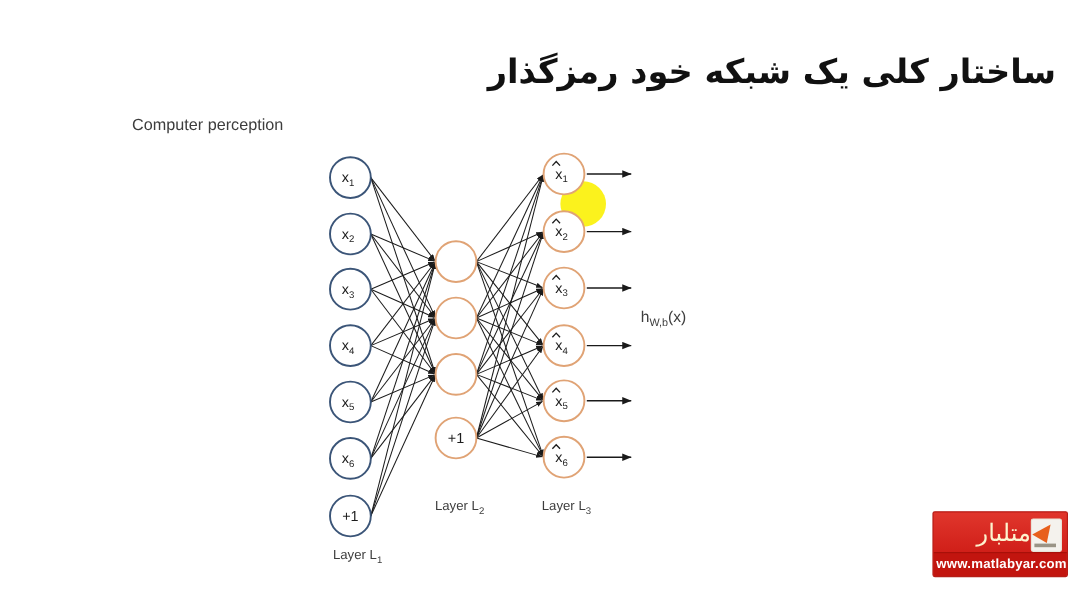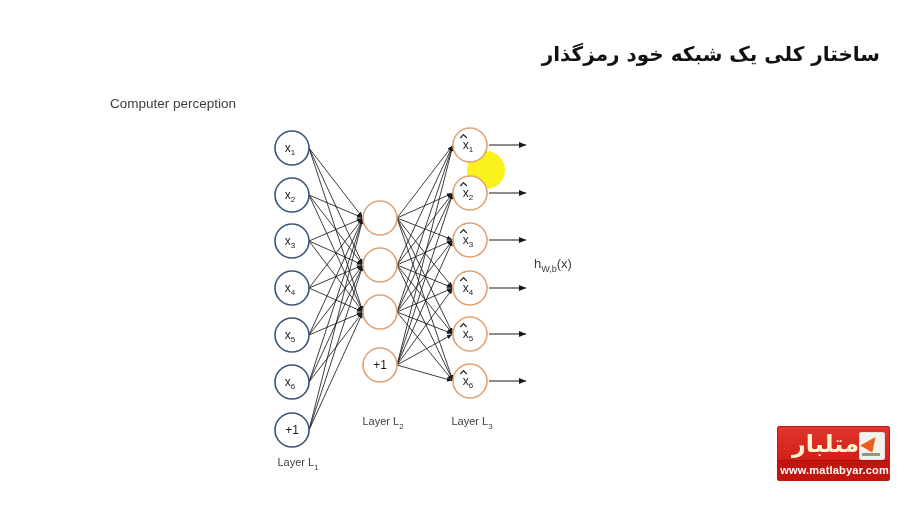--- a/index.html
+++ b/index.html
@@ -25,21 +25,21 @@
 
   
   #slide-title {
     position: absolute;
     top: 42px;
     left: 0;
     width: 880px;
     text-align: right;
     direction: rtl;
     font-family: "DejaVu Sans", "Liberation Sans", sans-serif;
-    font-size: 20px;
+    font-size: 28px;
     font-weight: bold;
     color: #111111;
     letter-spacing: 0px;
     line-height: 1.25;
     white-space: nowrap;
   }
 
   
   #caption-computer-perception {
     position: absolute;
@@ -131,22 +131,22 @@
     width: 100%;
     height: 36px;
     background: linear-gradient(180deg, #e0362c 0%, #cf1d17 100%);
   }
   #logo-brand-text {
     position: absolute;
     right: 30px;
     top: 2px;
     direction: rtl;
     font-family: "DejaVu Sans", sans-serif;
-    font-size: 24px;
-    font-weight: bold;
+    font-size: 20px;
+    font-weight: normal;
     color: #fdf4cf;
     line-height: 30px;
     white-space: nowrap;
     text-align: center;
   }
   #logo-mark {
     position: absolute;
     right: 4px;
     top: 5px;
     width: 24px;

